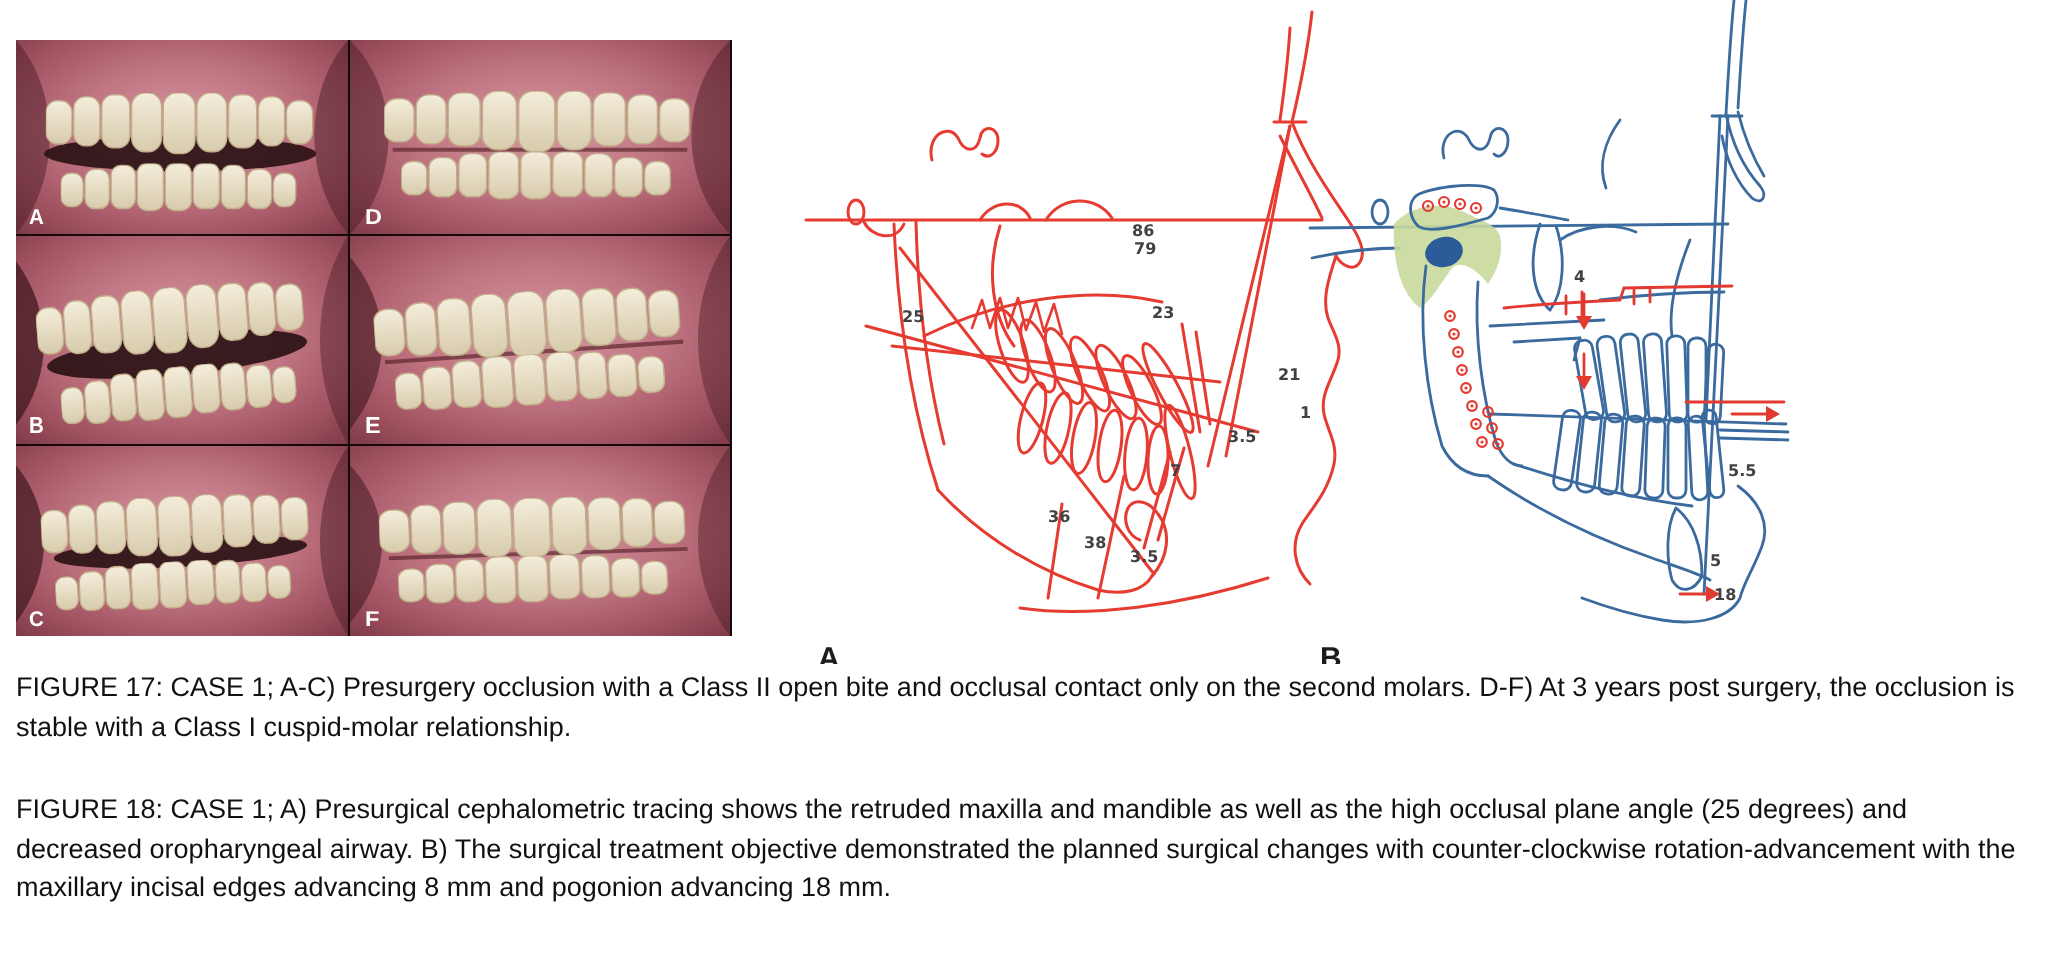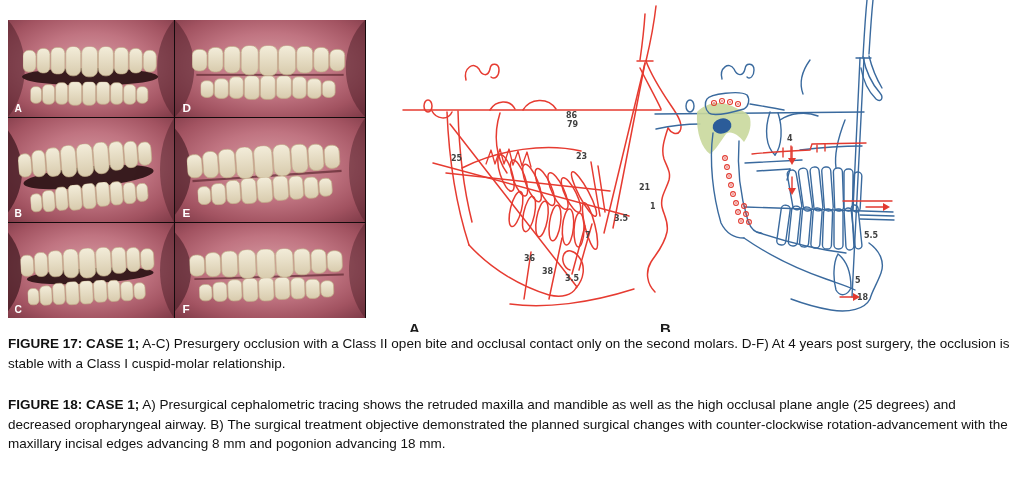--- a/index.html
+++ b/index.html
@@ -13,21 +13,21 @@
   .tracings{position:absolute;left:0;top:0;width:1024px;height:332px;}
   .r{stroke:#e63b31;fill:none;stroke-width:1.5;stroke-linecap:round;stroke-linejoin:round;}
   .b{stroke:#3a6a9e;fill:none;stroke-width:1.4;stroke-linecap:round;stroke-linejoin:round;}
   .rr{stroke:#e23a30;fill:none;stroke-width:1.4;stroke-linecap:round;}
   .rf{fill:#e23a30;stroke:none;}
   .scw{stroke:#e23a30;fill:none;stroke-width:1.1;}
   .sdot{fill:#e23a30;stroke:none;}
   .num{font:700 8px "DejaVu Sans",sans-serif;fill:#414141;}
   .panel{font:700 15px "Liberation Sans",sans-serif;fill:#1c1c1c;}
   .caption{position:absolute;left:8px;width:1008px;font-size:13.5px;line-height:1.46;color:#111;margin:0;}
-  .caption b{font-weight:700;}
+  .caption b{font-weight:400;}
 </style>
 </head>
 <body>
 
 <div class="canvas">
 
   <svg width="0" height="0" style="position:absolute" aria-hidden="true">
     <defs>
       <radialGradient id="gumG" cx="50%" cy="46%" r="78%">
         <stop offset="0%" stop-color="#d69aa2"></stop>
@@ -326,17 +326,17 @@
       <text class="num" x="787" y="141">4</text>
       <text class="num" x="864" y="238">5.5</text>
       <text class="num" x="855" y="283">5</text>
       <text class="num" x="857" y="300">18</text>
     </g>
 
     <text class="panel" x="409" y="334">A</text>
     <text class="panel" x="660" y="334">B</text>
   </svg>
 
-  <p class="caption" style="top:334px"><b>FIGURE 17: CASE 1;</b><span> A-C) Presurgery occlusion with a Class II open bite and occlusal contact only on the second molars. D-F) At 4 years post surgery, the occlusion is stable with a Class I cuspid-molar relationship.</span></p>
+  <p class="caption" style="top:334px"><b>FIGURE 17: CASE 1;</b><span> A-C) Presurgery occlusion with a Class II open bite and occlusal contact only on the second molars. D-F) At 3 years post surgery, the occlusion is stable with a Class I cuspid-molar relationship.</span></p>
 
   <p class="caption" style="top:395px"><b>FIGURE 18: CASE 1;</b><span> A) Presurgical cephalometric tracing shows the retruded maxilla and mandible as well as the high occlusal plane angle (25 degrees) and decreased oropharyngeal airway. B) The surgical treatment objective demonstrated the planned surgical changes with counter-clockwise rotation-advancement with the maxillary incisal edges advancing 8 mm and pogonion advancing 18 mm.</span></p>
 
 </div>
 
 </body></html>

